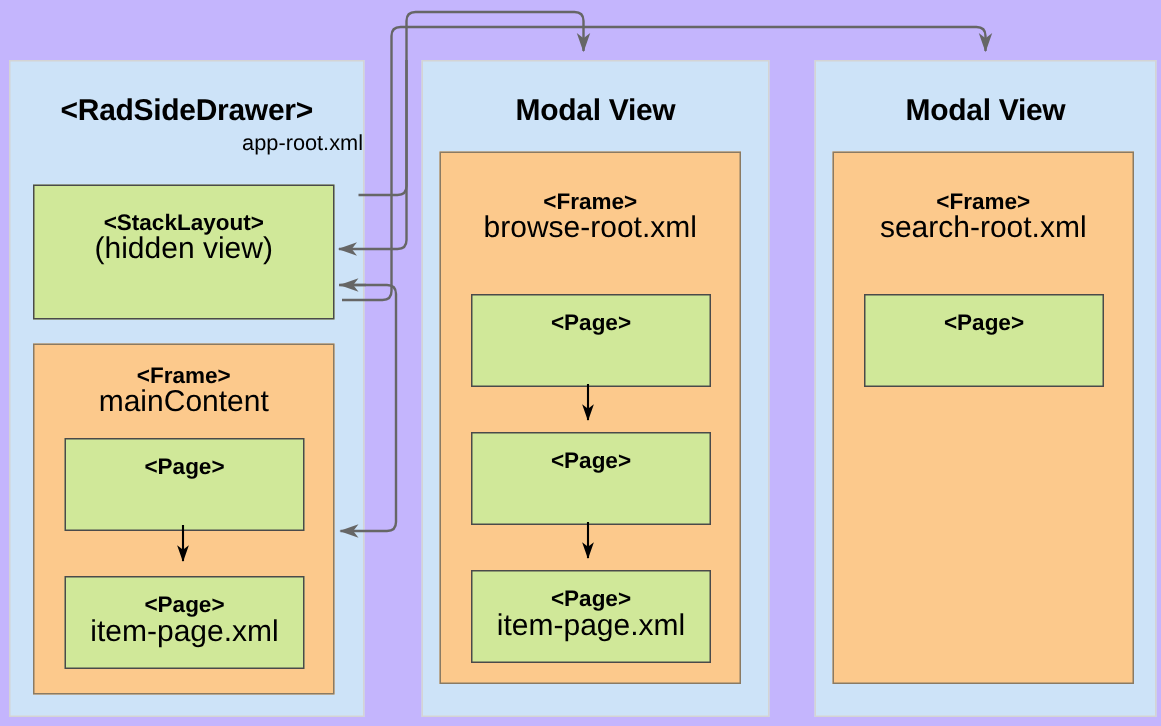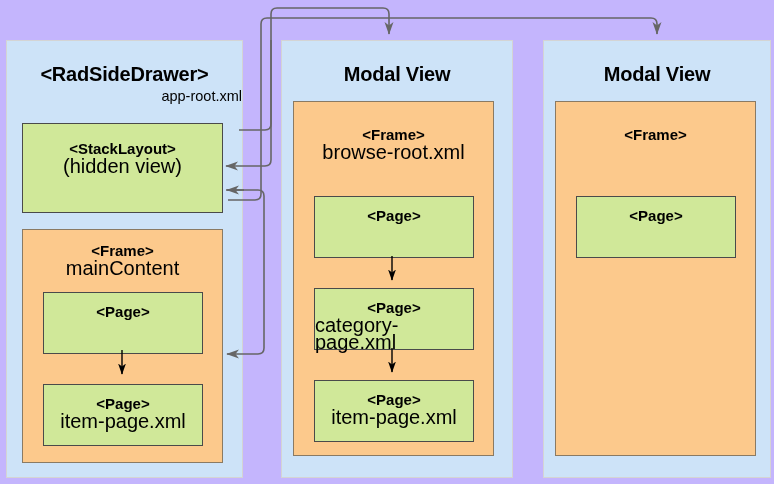--- a/index.html
+++ b/index.html
@@ -128,35 +128,35 @@
     <div class="box orange" style="left:11px; top:60px; width:201px; height:355px;">
       <div class="box-title" style="margin-top:24px;">&lt;Frame&gt;</div>
       <div class="box-sub">browse-root.xml</div>
 
       <div class="box green" style="left:20px; top:94px; width:160px; height:62px;">
         <div class="box-title" style="margin-top:10px;">&lt;Page&gt;</div>
       </div>
 
       <div class="box green" style="left:20px; top:186px; width:160px; height:62px;">
         <div class="box-title" style="margin-top:10px;">&lt;Page&gt;</div>
-        <div class="box-sub">category-page.xml</div>
       </div>
 
       <div class="box green" style="left:20px; top:278px; width:160px; height:62px;">
         <div class="box-title" style="margin-top:10px;">&lt;Page&gt;</div>
         <div class="box-sub">item-page.xml</div>
       </div>
     </div>
   </div>
 
   <div class="panel" style="left:543px; top:40px; width:228px; height:438px;">
     <div class="panel-title" style="top:22px;">Modal View</div>
 
     <div class="box orange" style="left:11px; top:60px; width:201px; height:355px;">
       <div class="box-title" style="margin-top:24px;">&lt;Frame&gt;</div>
+      <div class="box-sub">search-root.xml</div>
 
       <div class="box green" style="left:20px; top:94px; width:160px; height:62px;">
         <div class="box-title" style="margin-top:10px;">&lt;Page&gt;</div>
       </div>
     </div>
   </div>
 
   <svg id="connectors" viewBox="0 0 774 484" xmlns="http://www.w3.org/2000/svg">
     <defs>
       <marker id="arrowGray" markerWidth="9" markerHeight="9" refX="7.5" refY="3.2" orient="auto" markerUnits="strokeWidth">

